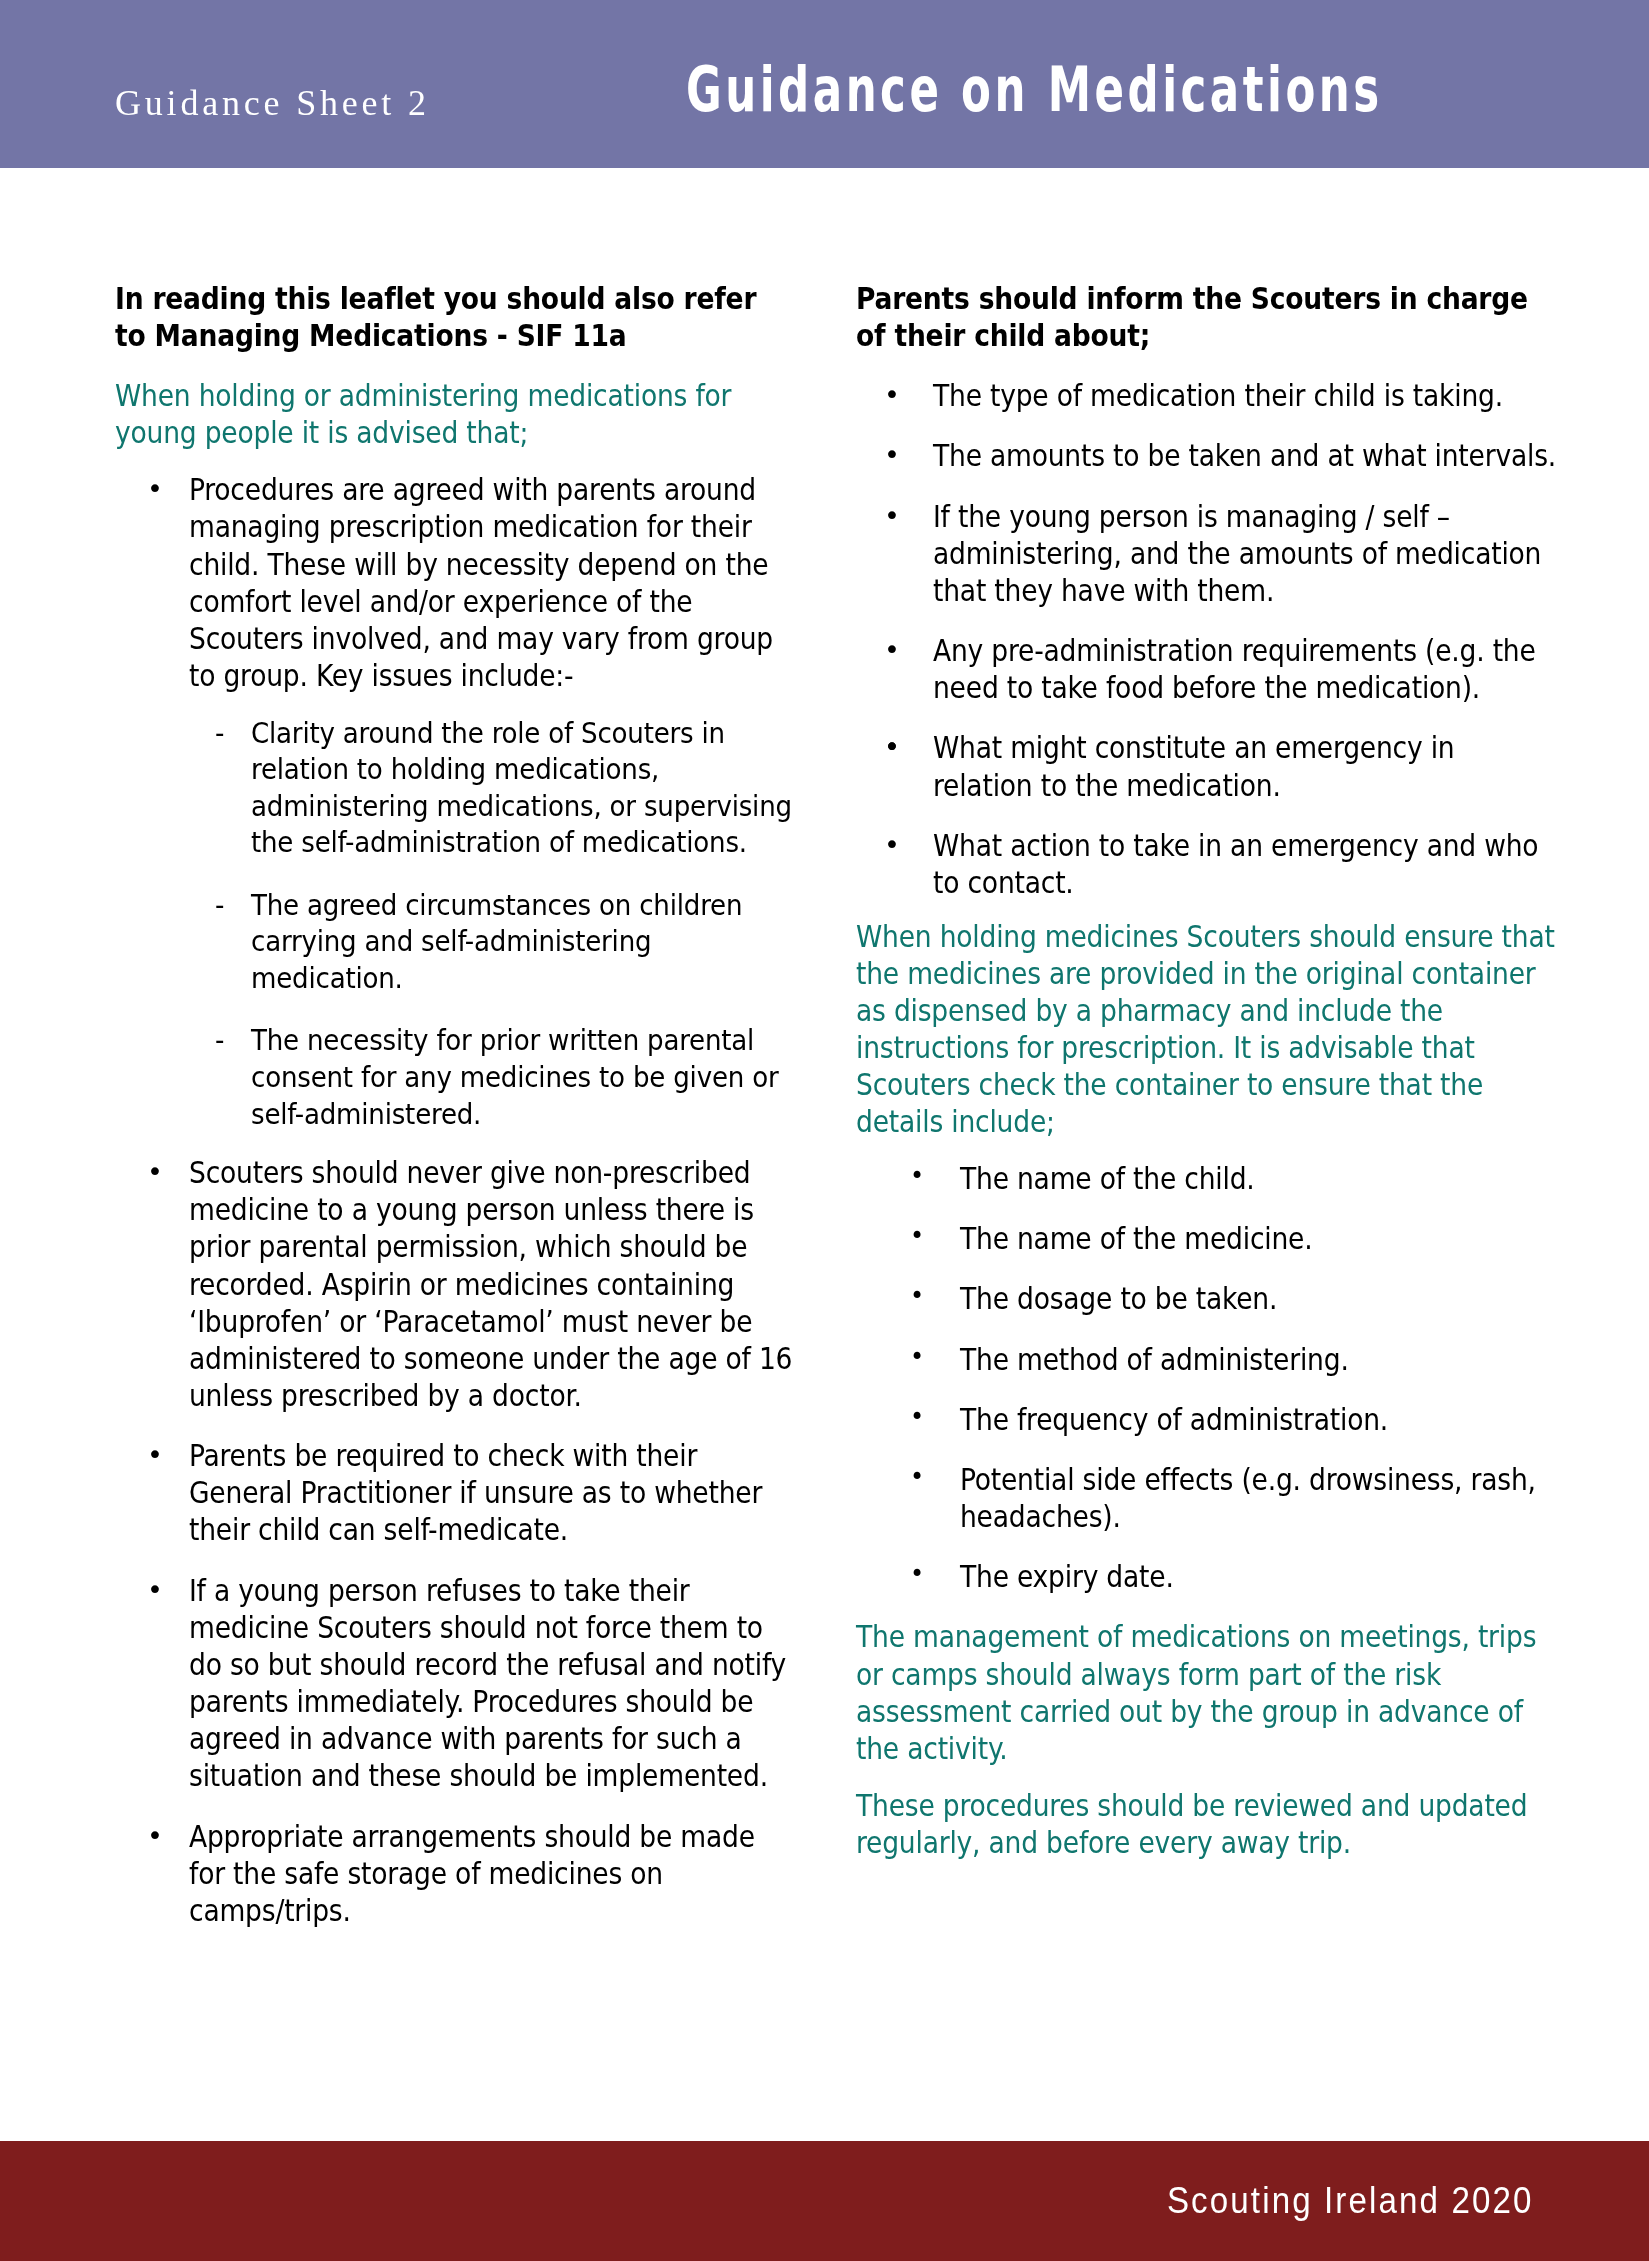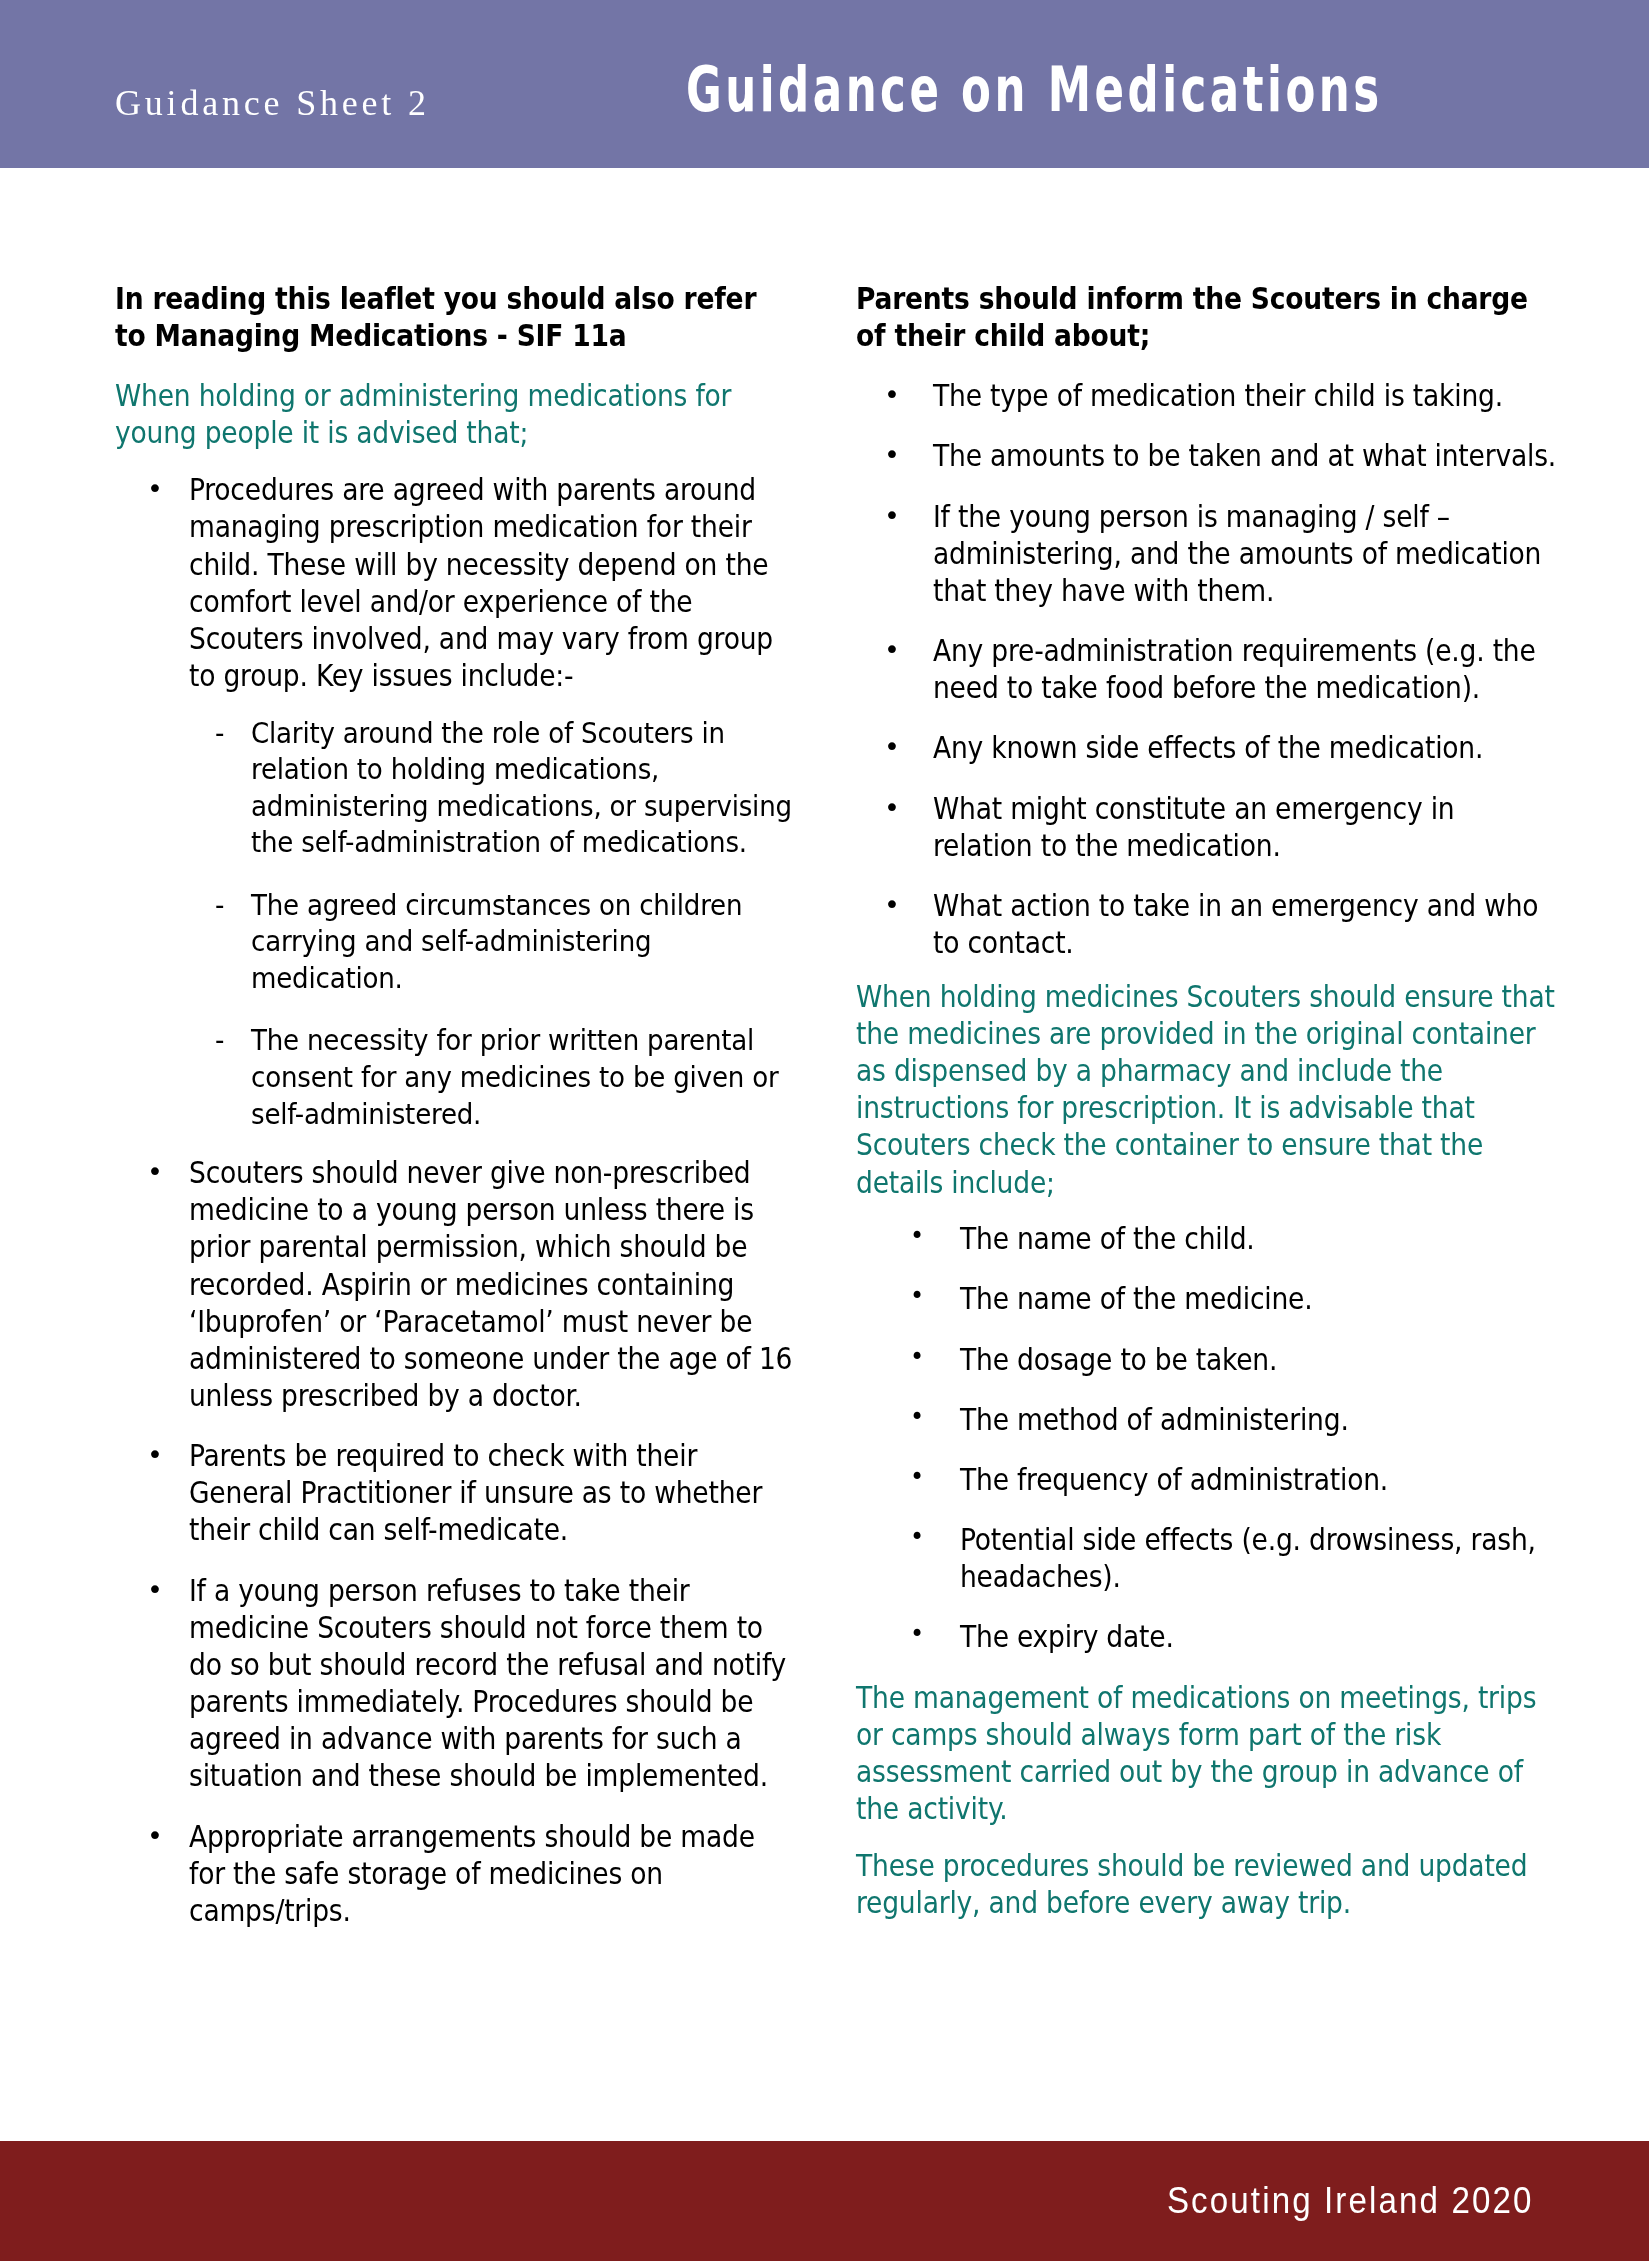--- a/index.html
+++ b/index.html
@@ -242,21 +242,20 @@
       <li>
         <span class="marker">•</span>
         <span>If the young person is managing / self – administering, and the amounts of medication that they have with them.</span>
       </li>
       <li>
         <span class="marker">•</span>
         <span>Any pre-administration requirements (e.g. the need to take food before the medication).</span>
       </li>
       <li>
         <span class="marker">•</span>
-        <span>Any known side effects of the medication.</span>
       </li>
       <li>
         <span class="marker">•</span>
         <span>What might constitute an emergency in relation to the medication.</span>
       </li>
       <li>
         <span class="marker">•</span>
         <span>What action to take in an emergency and who to contact.</span>
       </li>
     </ul>

